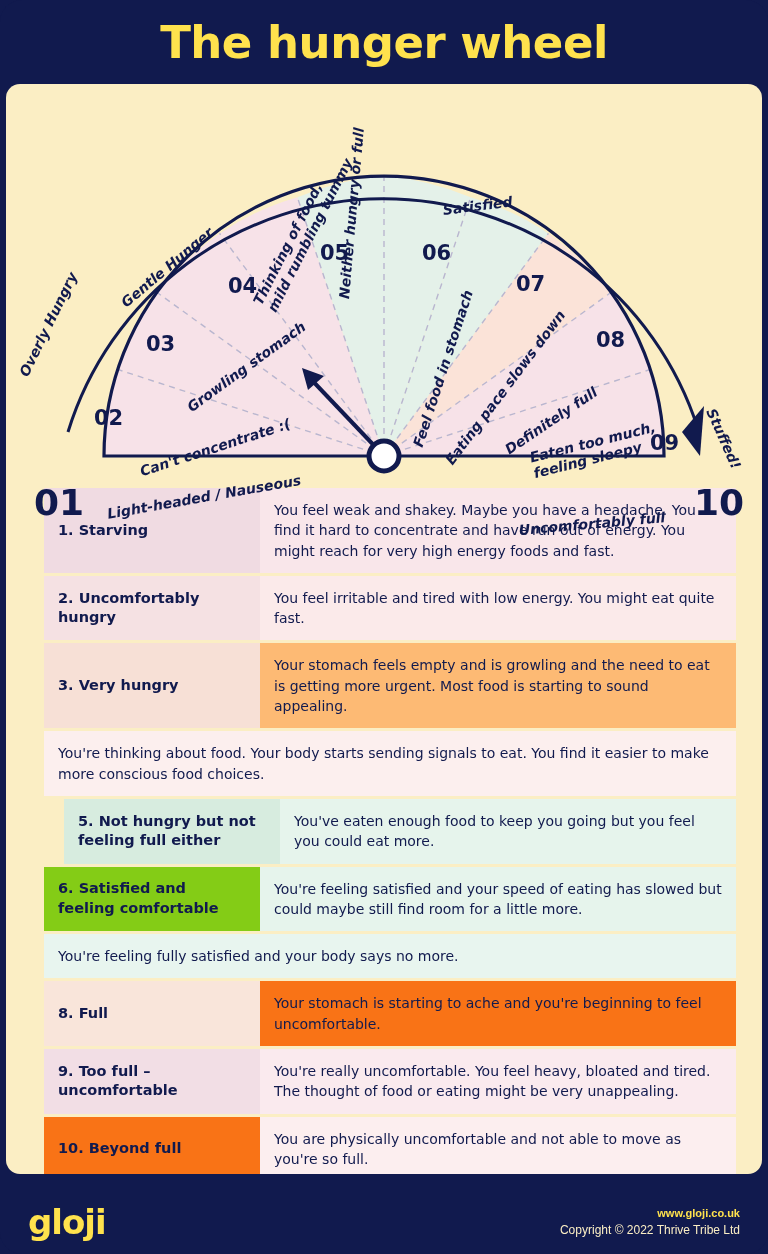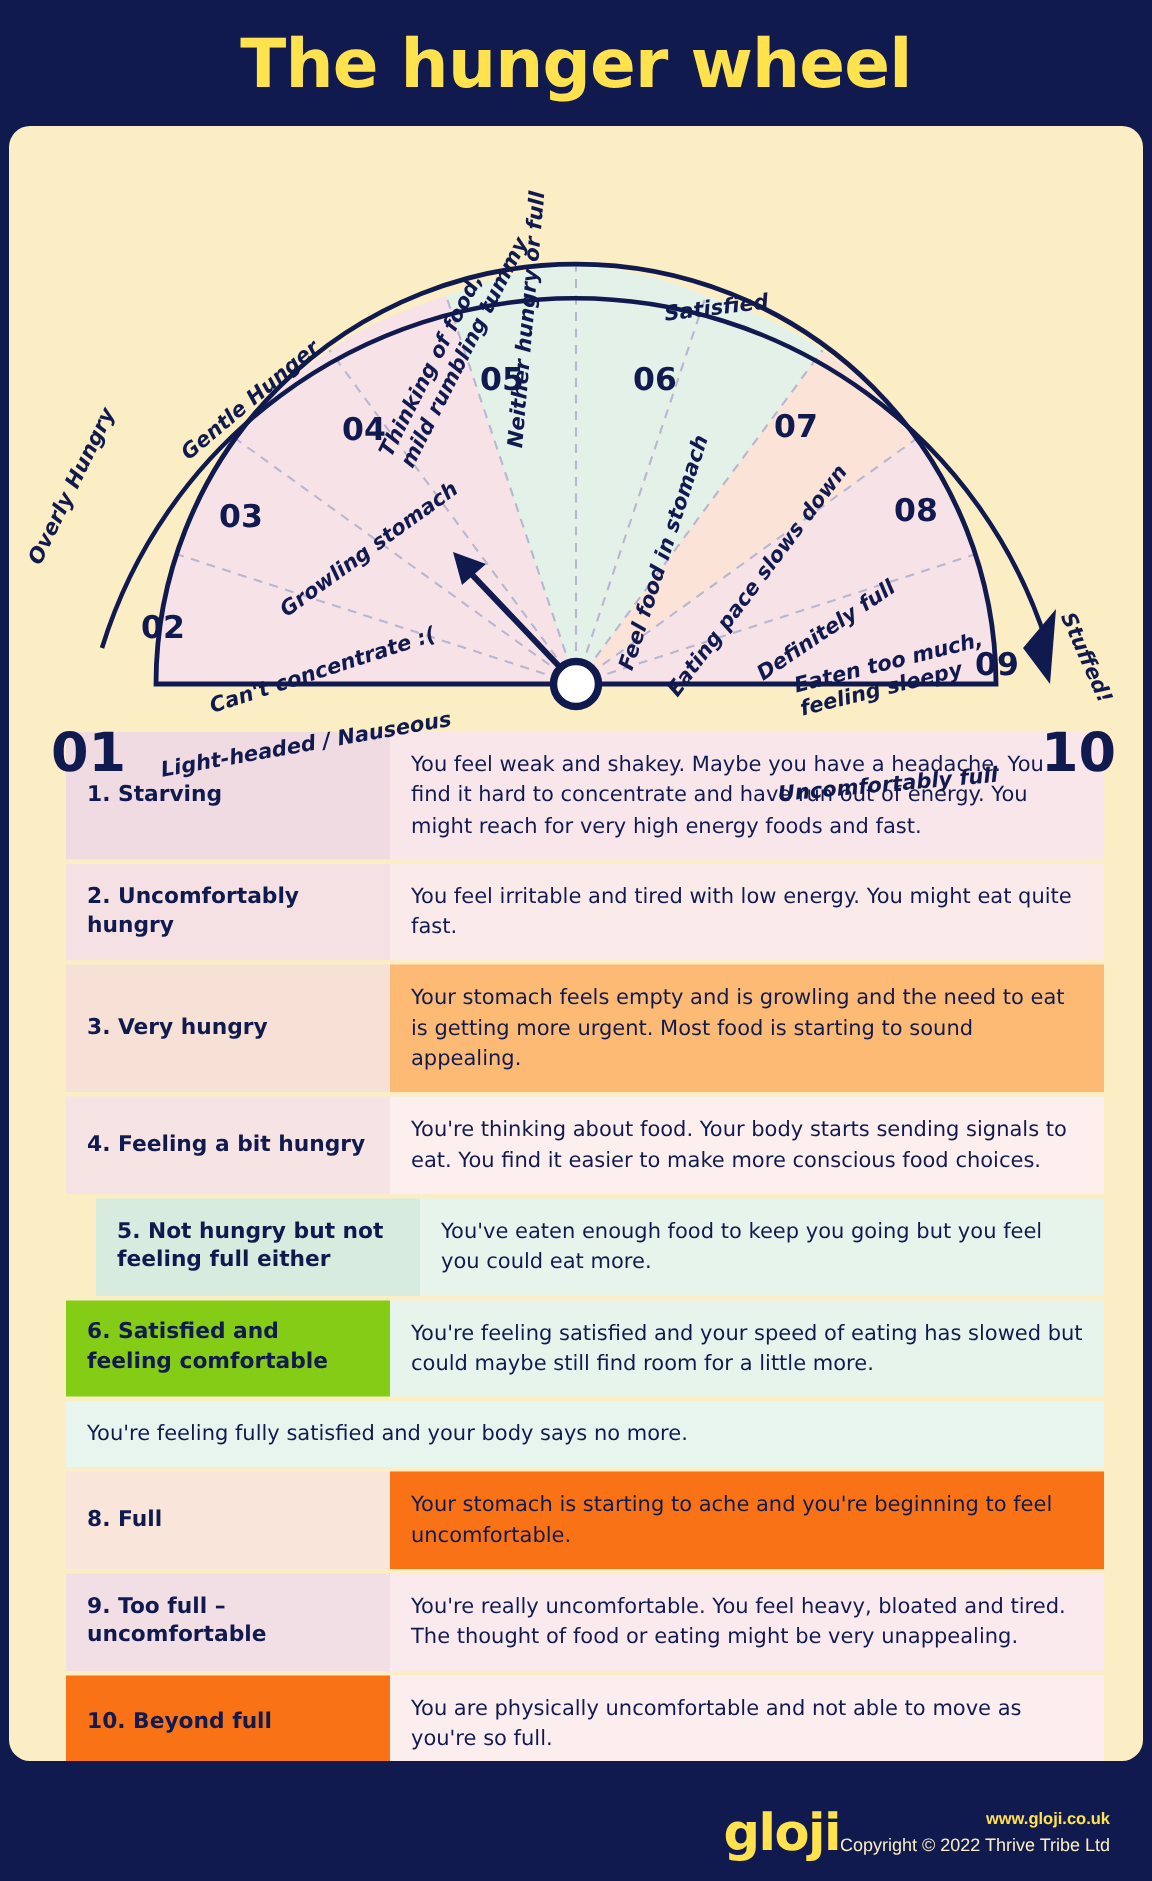--- a/index.html
+++ b/index.html
@@ -86,21 +86,21 @@
     font-size:14px;
     color:#111a4e;
     display:flex;align-items:center;
     line-height:1.45;
     font-family:"DejaVu Sans", sans-serif;
   }
   
   .footer{
     position:absolute;bottom:0;left:0;right:0;
     height:64px;
-    display:flex;align-items:center;justify-content:flex-end;
+    display:flex;align-items:center;justify-content:space-between;
     padding:0 28px;
     box-sizing:border-box;
     background:#111a4e;
   }
   .logo{
     color:#ffe24d;
     font-size:34px;font-weight:bold;
     font-family:"DejaVu Sans", sans-serif;
     letter-spacing:-1px;
   }
@@ -214,21 +214,20 @@
         <div class="cell-l" style="background:#f5e1e3;">2. Uncomfortably hungry</div>
         <div class="cell-r" style="background:#fbeaea;">You feel irritable and tired with low energy. You might eat quite fast.</div>
       </div>
 
       <div class="row">
         <div class="cell-l" style="background:#f7e0d6;">3. Very hungry</div>
         <div class="cell-r" style="background:#fdba74;">Your stomach feels empty and is growling and the need to eat is getting more urgent. Most food is starting to sound appealing.</div>
       </div>
 
       <div class="row">
-        <div class="cell-l" style="background:#f6e3e4;">4. Feeling a bit hungry</div>
         <div class="cell-r" style="background:#fcefee;">You're thinking about food. Your body starts sending signals to eat. You find it easier to make more conscious food choices.</div>
       </div>
 
       <div class="row">
         <div class="cell-l" style="background:#d7ecdf;margin-left:20px;">5. Not hungry but not feeling full either</div>
         <div class="cell-r" style="background:#e6f4ec;">You've eaten enough food to keep you going but you feel you could eat more.</div>
       </div>
 
       <div class="row">
         <div class="cell-l" style="background:#84cc16;">6. Satisfied and feeling comfortable</div>

